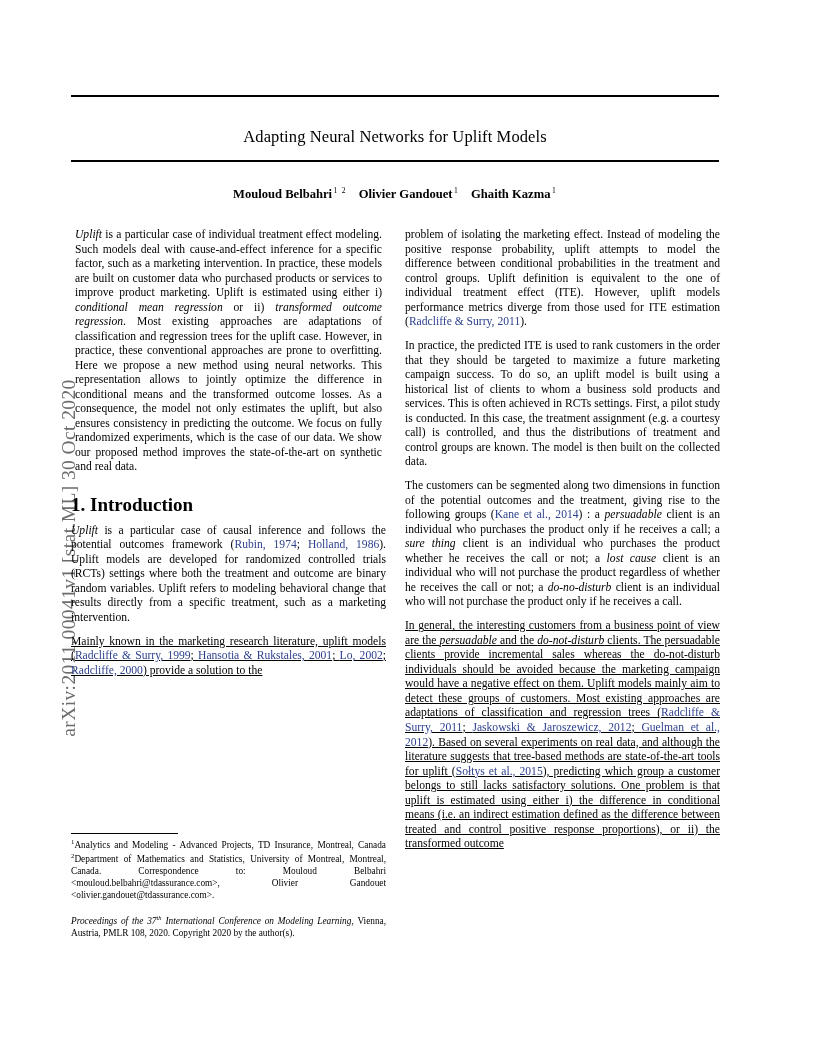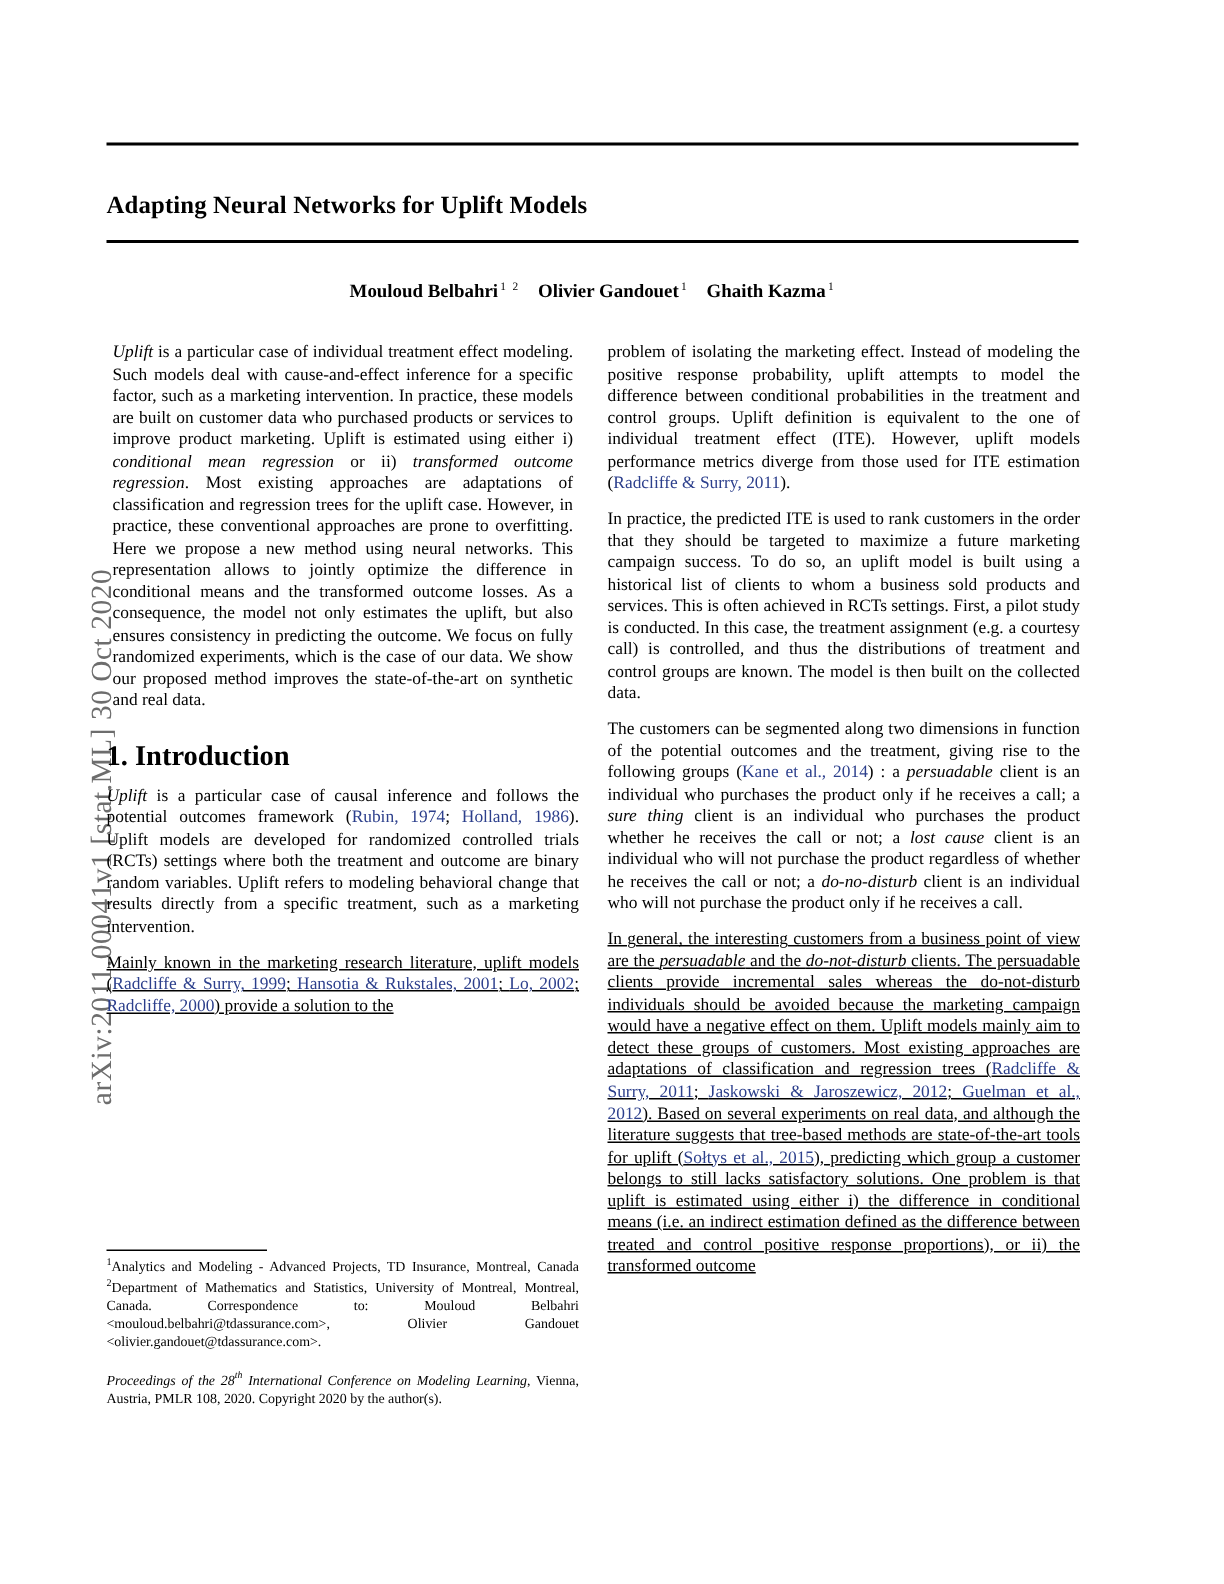--- a/index.html
+++ b/index.html
@@ -42,22 +42,23 @@
     background: #000000;
   }
   .rule-top { top: 95px; }
   .rule-bottom { top: 160px; }
 
   .paper-title {
     position: absolute;
     left: 71px;
     top: 116px;
     width: 648px;
+    text-align: center;
     font-size: 16.5px;
-    font-weight: bold;
+    font-weight: normal;
     letter-spacing: 0.1px;
   }
 
   .authors {
     position: absolute;
     left: 71px;
     top: 186px;
     width: 648px;
     text-align: center;
     font-size: 12.6px;
@@ -178,16 +179,16 @@
         <p class="para"><span>problem of isolating the marketing effect. Instead of modeling the positive response probability, uplift attempts to model the difference between conditional probabilities in the treatment and control groups. Uplift definition is equivalent to the one of individual treatment effect (ITE). However, uplift models performance metrics diverge from those used for ITE estimation (</span><span class="cite">Radcliffe &amp; Surry, 2011</span><span>).</span></p>
         <p class="para"><span>In practice, the predicted ITE is used to rank customers in the order that they should be targeted to maximize a future marketing campaign success. To do so, an uplift model is built using a historical list of clients to whom a business sold products and services. This is often achieved in RCTs settings. First, a pilot study is conducted. In this case, the treatment assignment (e.g. a courtesy call) is controlled, and thus the distributions of treatment and control groups are known. The model is then built on the collected data.</span></p>
         <p class="para"><span>The customers can be segmented along two dimensions in function of the potential outcomes and the treatment, giving rise to the following groups (</span><span class="cite">Kane et al., 2014</span><span>) : a </span><i>persuadable</i><span> client is an individual who purchases the product only if he receives a call; a </span><i>sure thing</i><span> client is an individual who purchases the product whether he receives the call or not; a </span><i>lost cause</i><span> client is an individual who will not purchase the product regardless of whether he receives the call or not; a </span><i>do-no-disturb</i><span> client is an individual who will not purchase the product only if he receives a call.</span></p>
         <p class="para"><span>In general, the interesting customers from a business point of view are the </span><i>persuadable</i><span> and the </span><i>do-not-disturb</i><span> clients. The persuadable clients provide incremental sales whereas the do-not-disturb individuals should be avoided because the marketing campaign would have a negative effect on them. Uplift models mainly aim to detect these groups of customers. Most existing approaches are adaptations of classification and regression trees (</span><span class="cite">Radcliffe &amp; Surry, 2011</span><span>; </span><span class="cite">Jaskowski &amp; Jaroszewicz, 2012</span><span>; </span><span class="cite">Guelman et al., 2012</span><span>). Based on several experiments on real data, and although the literature suggests that tree-based methods are state-of-the-art tools for uplift (</span><span class="cite">Sołtys et al., 2015</span><span>), predicting which group a customer belongs to still lacks satisfactory solutions. One problem is that uplift is estimated using either i) the difference in conditional means (i.e. an indirect estimation defined as the difference between treated and control positive response proportions), or ii) the transformed outcome</span></p>
       </div>
   </div>
 
   <div class="footnote-wrap">
     <div class="footnote-rule"></div>
     <p class="footnote"><sup>1</sup><span>Analytics and Modeling - Advanced Projects, TD Insurance, Montreal, Canada </span><sup>2</sup><span>Department of Mathematics and Statistics, University of Montreal, Montreal, Canada. Correspondence to: Mouloud Belbahri &lt;mouloud.belbahri@tdassurance.com&gt;, Olivier Gandouet &lt;olivier.gandouet@tdassurance.com&gt;.</span></p>
-    <p class="proceedings"><i>Proceedings of the 28</i><i><sup>th</sup></i><i> International Conference on Modeling Learning</i><span>, Vienna, Austria, PMLR 108, 2020. Copyright 2020 by the author(s).</span></p>
+    <p class="proceedings"><i>Proceedings of the 37</i><i><sup>th</sup></i><i> International Conference on Modeling Learning</i><span>, Vienna, Austria, PMLR 108, 2020. Copyright 2020 by the author(s).</span></p>
   </div>
 
 </div>
 
 </body></html>

